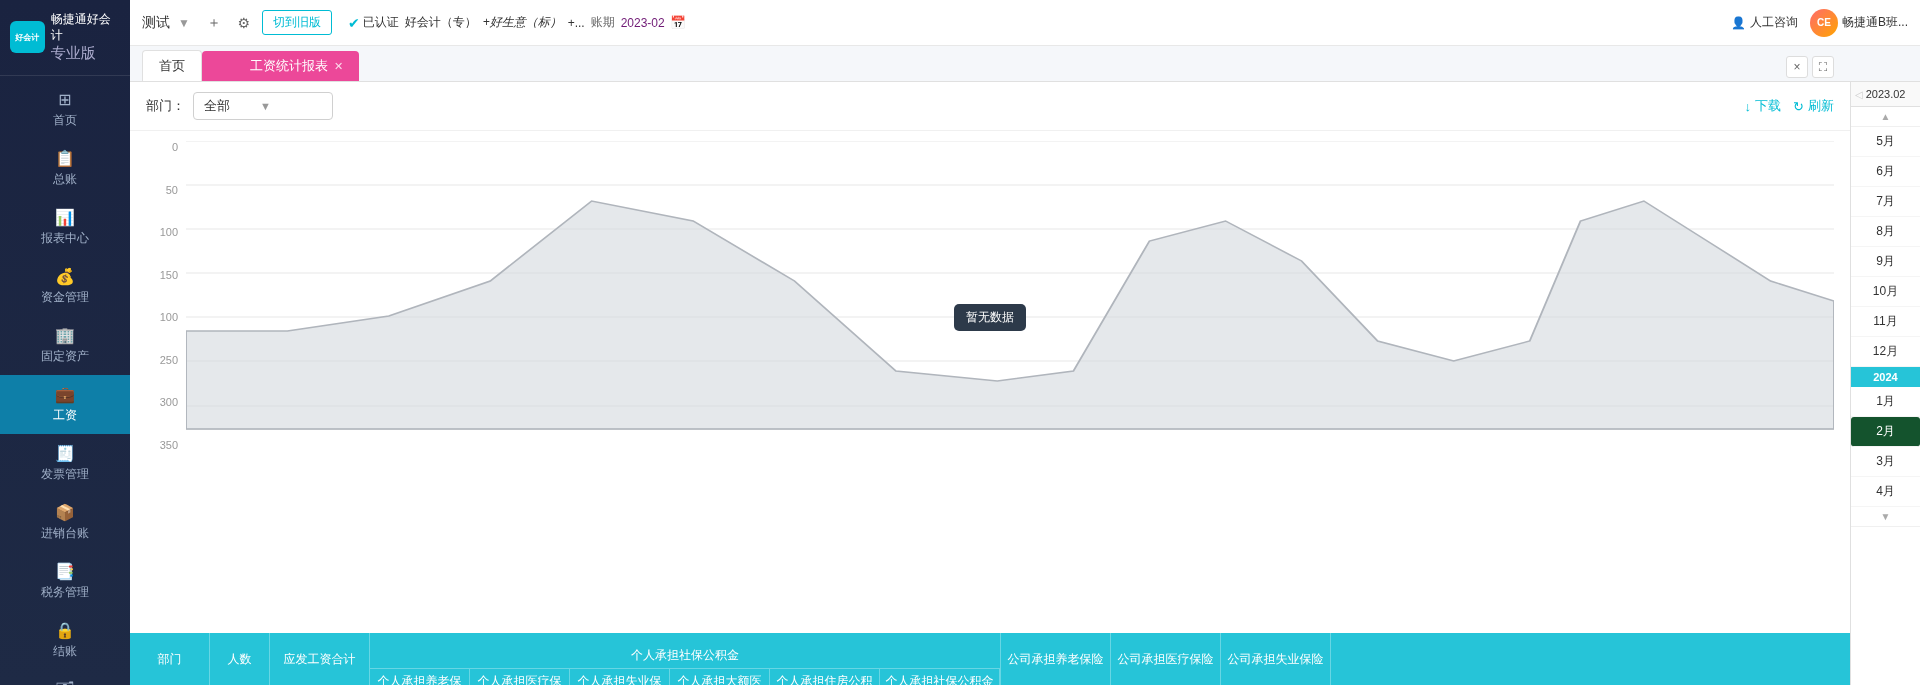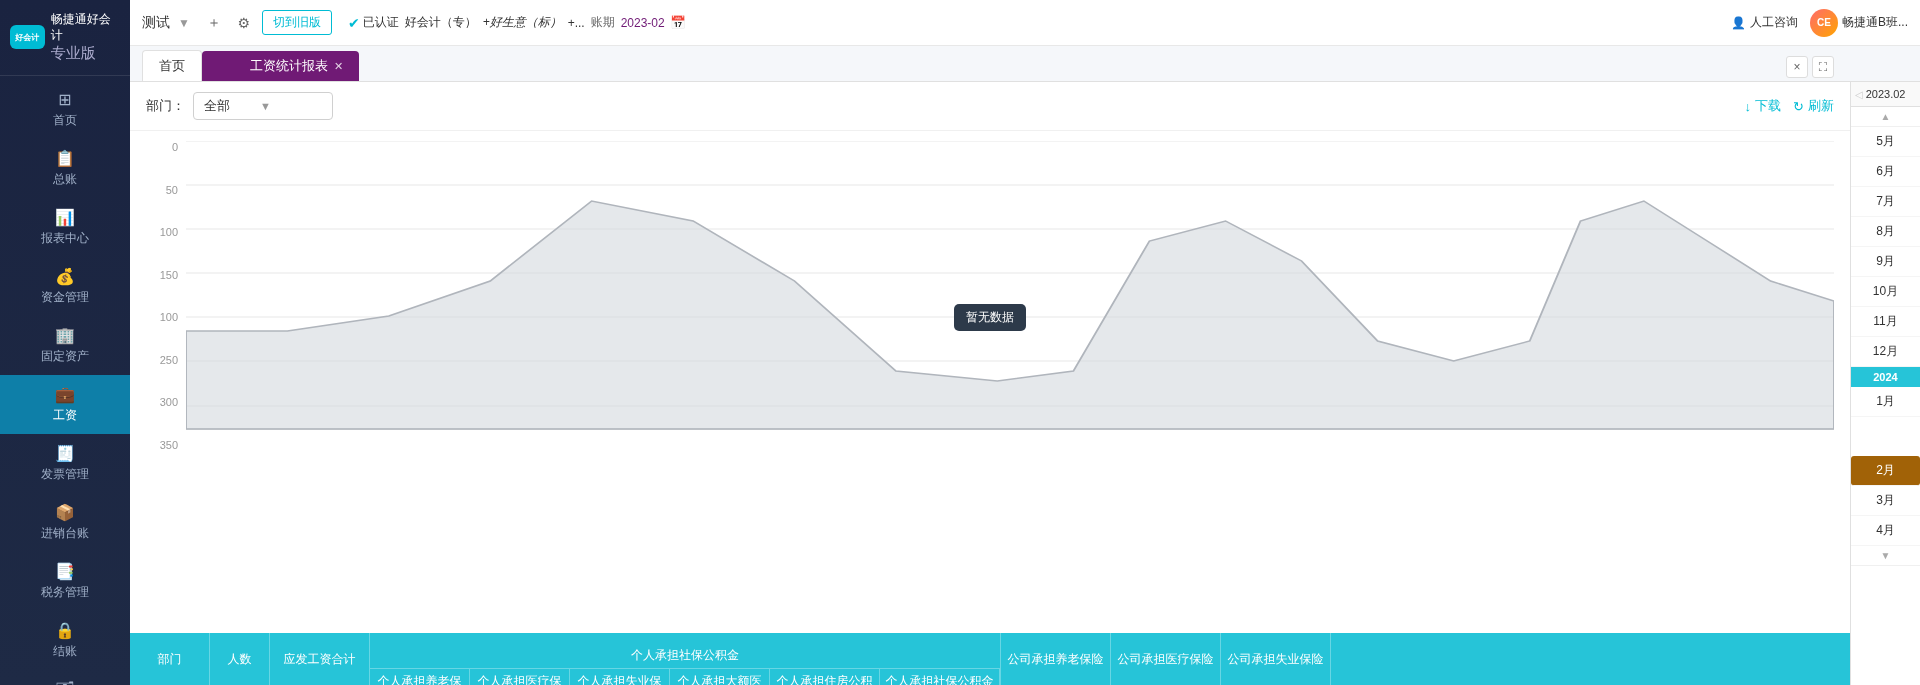--- a/index.html
+++ b/index.html
@@ -15,21 +15,21 @@
       flex-shrink: 0;
     }
     .sidebar-logo {
       padding: 12px 10px;
       display: flex;
       align-items: center;
       gap: 6px;
       border-bottom: 1px solid rgba(255,255,255,0.1);
     }
     .logo-icon {
-      width: 36px; height: 24px;
+      width: 36px; height: 32px;
       background: #00bcd4;
       border-radius: 6px;
       display: flex; align-items: center; justify-content: center;
       color: white; font-size: 10px; font-weight: bold;
     }
     .logo-text { color: white; font-size: 12px; line-height: 1.3; }
     .logo-text .sub { color: #aac; font-size: 15px; }
     .sidebar-nav { flex: 1; overflow-y: auto; padding: 4px 0; }
     .sidebar-nav::-webkit-scrollbar { width: 0; }
     .nav-item {
@@ -76,21 +76,21 @@
       padding: 0 12px;
       border-bottom: 1px solid #e0e0e0;
       gap: 0;
     }
     .tab-item {
       padding: 6px 16px; font-size: 13px; cursor: pointer;
       color: #666; border-radius: 4px 4px 0 0;
       display: flex; align-items: center; gap: 6px;
     }
     .tab-item.active {
-      background: #701a75; color: white; padding-left: 48px;
+      background: #ec4899; color: white; padding-left: 48px;
     }
     .tab-item .tab-close { font-size: 11px; opacity: 0.8; cursor: pointer; }
     .tab-item.home { background: white; color: #333; border: 1px solid #e0e0e0; border-bottom: none; }
 
     
     .content {
       flex: 1; display: flex; overflow: hidden;
       background: white;
     }
 
@@ -208,21 +208,21 @@
     .date-nav-up, .date-nav-down {
       display: flex; align-items: center; justify-content: center;
       padding: 4px; color: #aaa; cursor: pointer; font-size: 10px;
       border-bottom: 1px solid #f0f0f0;
     }
     .month-item {
       padding: 6px 8px; font-size: 12px; color: #333;
       cursor: pointer; text-align: center;
       border-bottom: 1px solid #f5f5f5;
     }
-    .month-item.active { background: #a16207; color: white; border-radius: 3px; margin-top: 39px; }
+    .month-item.active { background: #14532d; color: white; border-radius: 3px; }
     .year-label {
       padding: 4px 6px; font-size: 11px; color: white;
       background: #26c4d8; text-align: center;
       font-weight: bold;
     }
 
     
     .window-controls {
       display: flex; align-items: center; gap: 4px;
       position: absolute; right: 86px; top: 56px;

